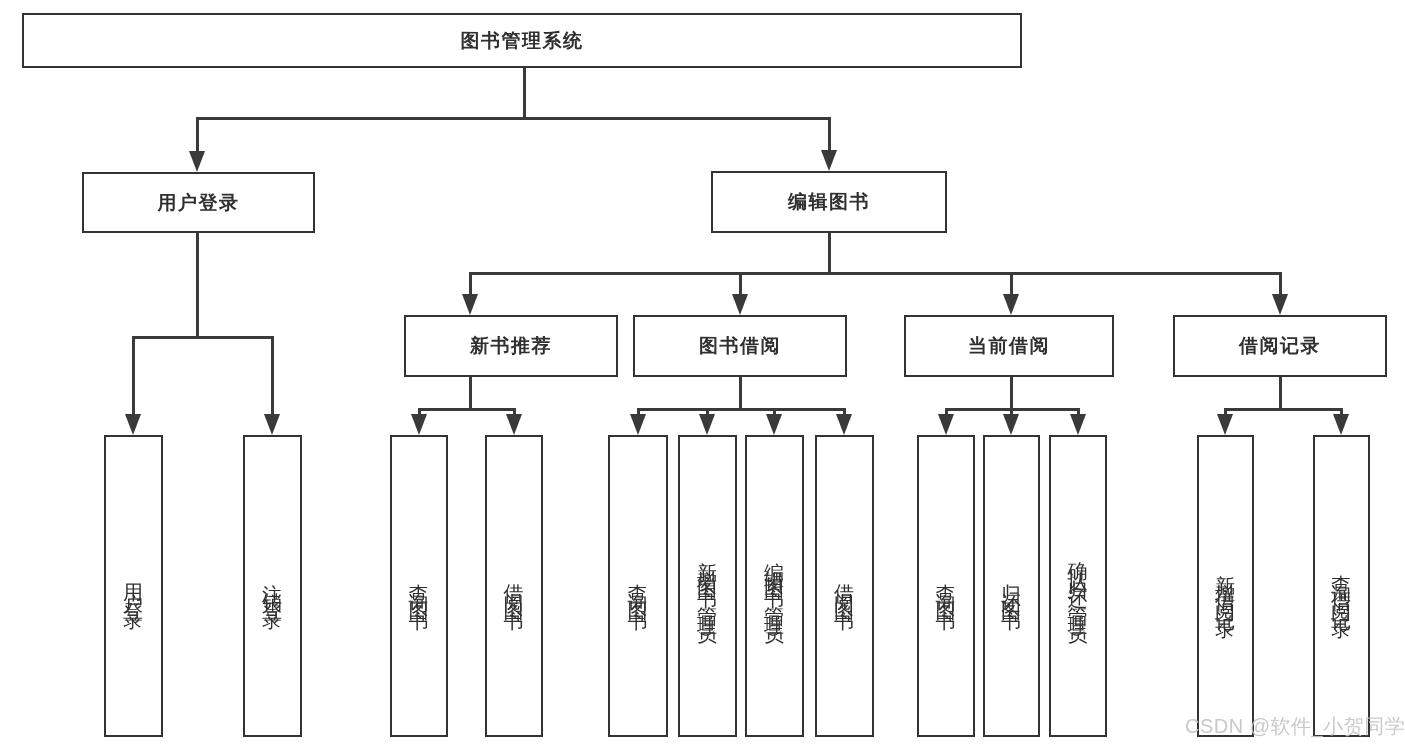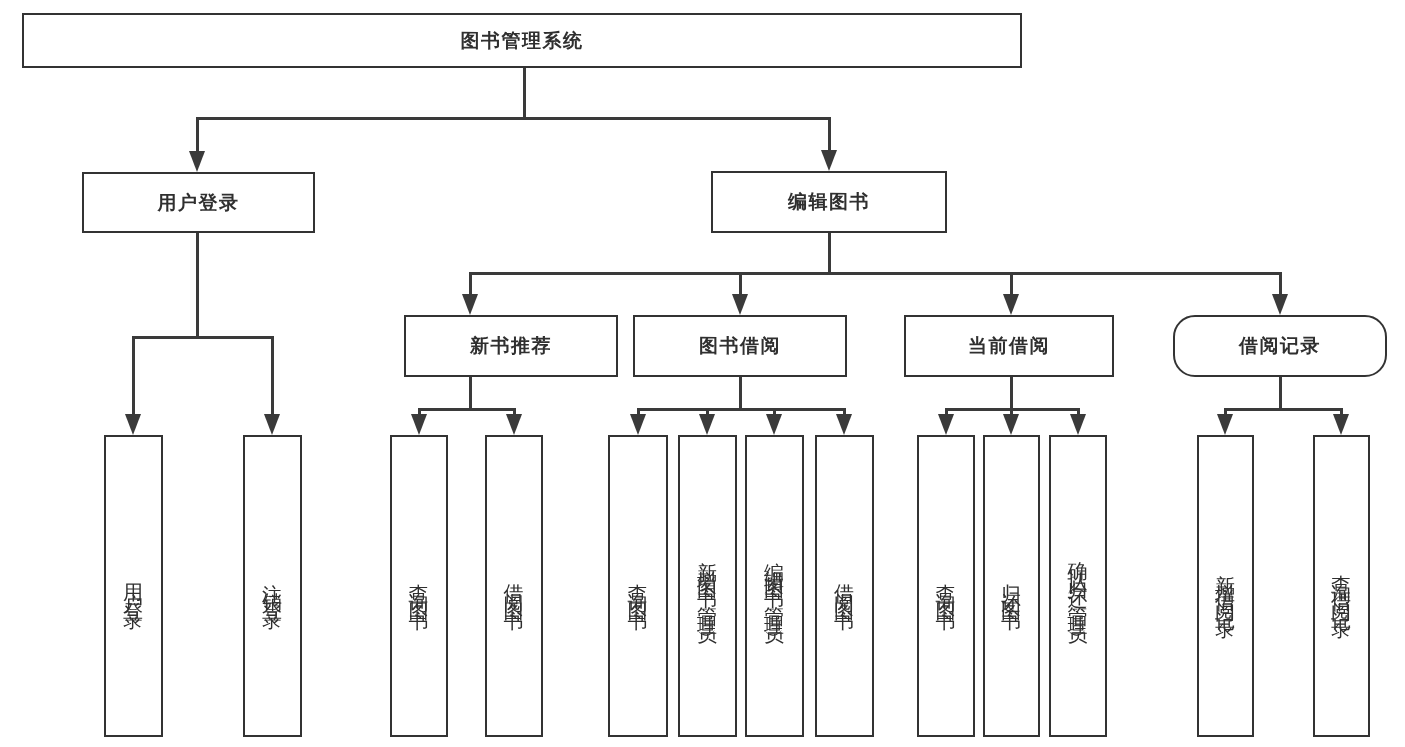--- a/index.html
+++ b/index.html
@@ -118,21 +118,21 @@
 
   <div class="hbox" style="left:363px;top:315px;width:214px;height:62px;margin-left:41px;">
     <span>新书推荐</span>
   </div>
   <div class="hbox" style="left:633px;top:315px;width:214px;height:62px;">
     <span>图书借阅</span>
   </div>
   <div class="hbox" style="left:904px;top:315px;width:210px;height:62px;">
     <span>当前借阅</span>
   </div>
-  <div class="hbox" style="left:1173px;top:315px;width:214px;height:62px;border-radius:22px;">
+  <div class="hbox" style="left:1173px;top:315px;width:214px;height:62px;">
     <span>借阅记录</span>
   </div>
 
   <div class="vbox" style="left:104px;width:59px;">
     <span class="vtext">用户登录</span>
   </div>
   <div class="vbox" style="left:243px;width:59px;">
     <span class="vtext">注销登录</span>
   </div>
 
@@ -166,14 +166,15 @@
     <span class="vtext">确认归还（管理员）</span>
   </div>
 
   <div class="vbox" style="left:1197px;width:57px;">
     <span class="vtext">新增借阅记录</span>
   </div>
   <div class="vbox" style="left:1313px;width:57px;">
     <span class="vtext">查询借阅记录</span>
   </div>
 
+  <div class="watermark">CSDN @软件_小贺同学</div>
 
 </div>
 
 </body></html>

